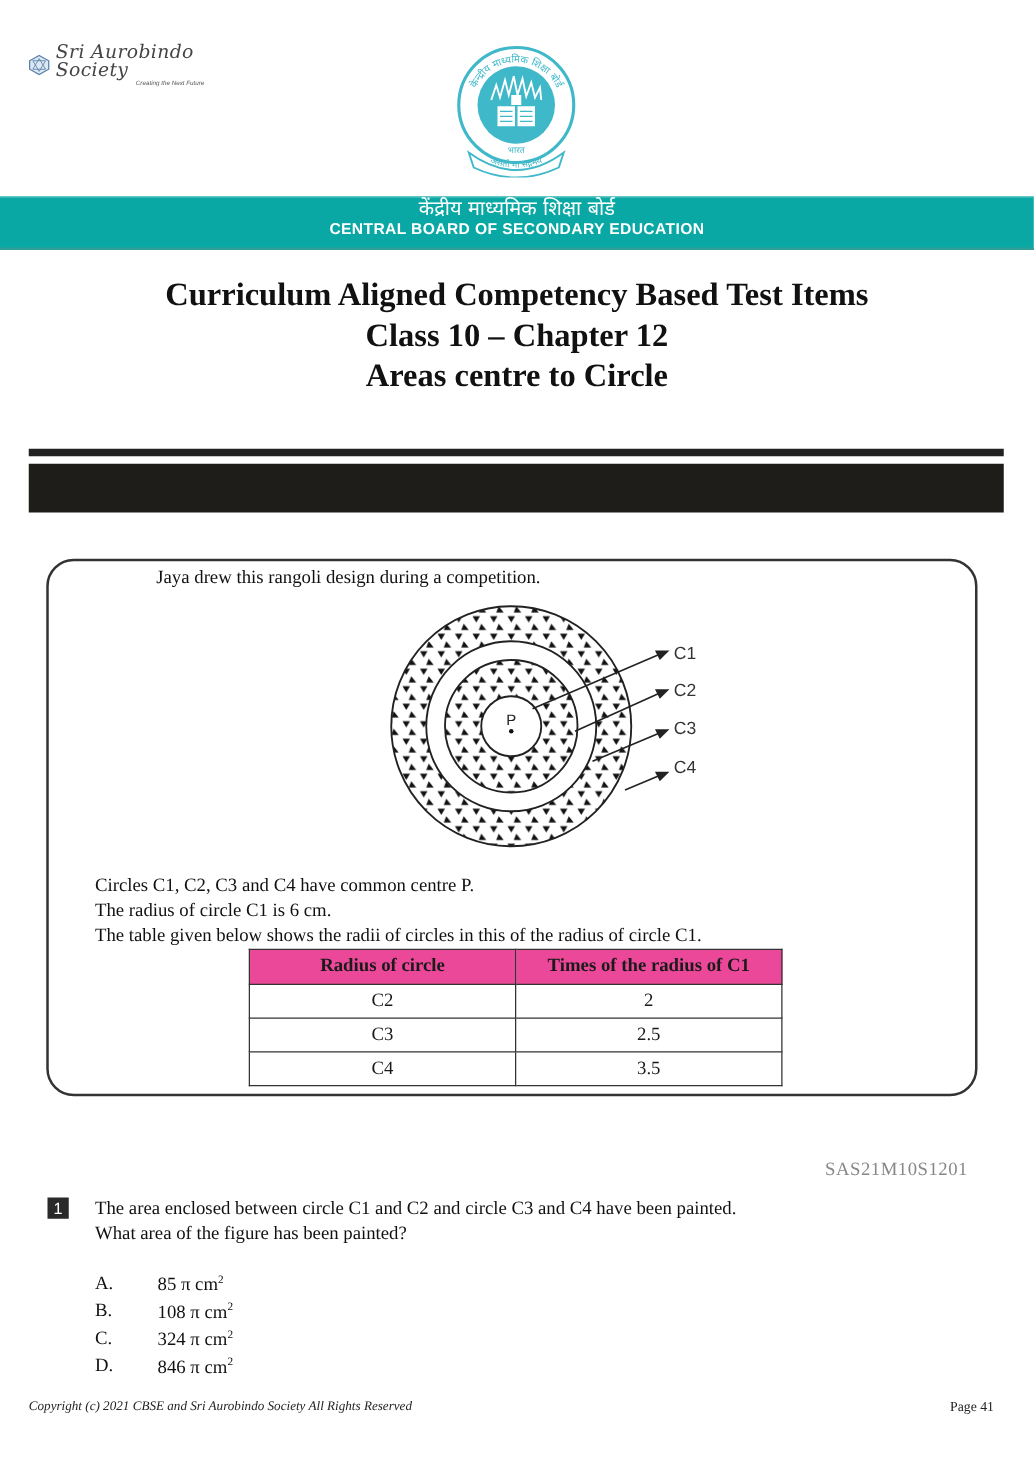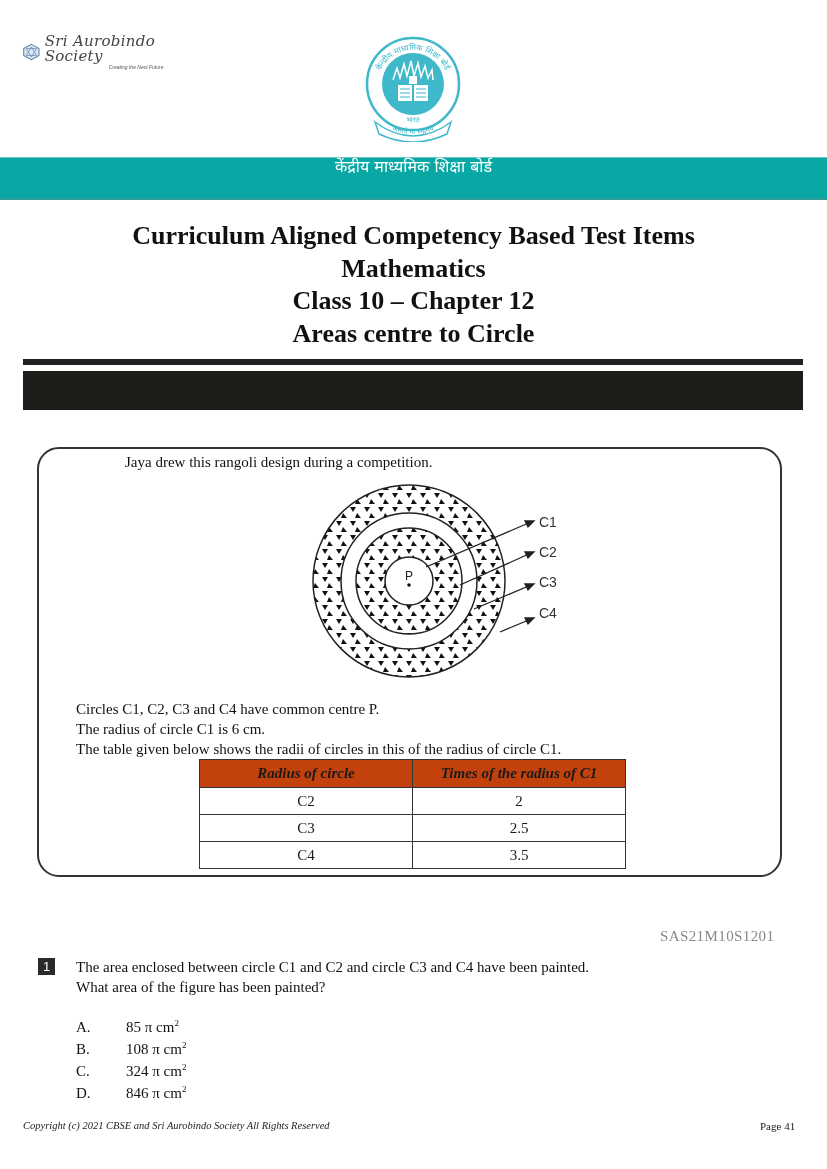--- a/index.html
+++ b/index.html
@@ -36,21 +36,21 @@
               border:2px solid #333; border-radius:22px; box-sizing:border-box; }
   .body-text { font-family:"Liberation Serif", serif; font-size:15px; color:#111; }
   .intro { left:77px; top:454px;margin-left:48px; }
   .figure { left:306px; top:477px; width:290px; height:210px; }
   .stmt { left:76px; line-height:20px; }
 
   
   .data-table { left:199px; top:759px; border-collapse:collapse;
                 font-family:"Liberation Serif", serif; font-size:15px; }
   .data-table th, .data-table td { border:1px solid #333; text-align:center; height:26px; padding:0; }
-  .data-table th { background:#c2410c; font-weight:bold; height:27px;font-style:italic; }
+  .data-table th { background:#ec4899; font-weight:bold; height:27px; }
   .col1 { width:212px; } .col2 { width:212px; }
 
   .item-code { left:660px; top:928px; font-family:"Liberation Serif", serif; font-size:15px; color:#888; letter-spacing:0.4px; }
 
   .qnum { left:38px; top:958px; width:17px; height:17px; background:#2a2a2a; color:#fff;
           font-family:"Liberation Sans", sans-serif; font-size:13px; text-align:center; line-height:17px; }
   .question { left:76px; top:957px; line-height:20px; }
 
   .options { left:76px; top:1016px; }
   .opt { display:flex; height:22px; align-items:center; }
@@ -95,25 +95,25 @@
   <line x1="53" y1="63" x2="63" y2="63" stroke="#3fb8c9" stroke-width="1"></line>
   <line x1="53" y1="67" x2="63" y2="67" stroke="#3fb8c9" stroke-width="1"></line>
   <rect x="46" y="46" width="8" height="8" fill="#fff"></rect>
   <text x="50" y="92" font-size="7" fill="#3fb8c9" text-anchor="middle" font-family="DejaVu Sans, sans-serif">भारत</text>
   <path d="M12 92 Q 50 120 88 92 L84 104 Q 50 120 16 104 Z" fill="#fff" stroke="#3fb8c9" stroke-width="1.5"></path>
   <text font-size="7" fill="#3fb8c9" font-family="DejaVu Sans, sans-serif"><textPath href="#arcBot" startOffset="50%" text-anchor="middle">असतो मा सद्गमय</textPath></text>
 </svg>
 
 <div class="abs banner">
   <div class="banner-hindi">केंद्रीय माध्यमिक शिक्षा बोर्ड</div>
+  <div class="banner-eng">CENTRAL BOARD OF SECONDARY EDUCATION</div>
 </div>
 
 <div class="abs titles">
   <div>Curriculum Aligned Competency Based Test Items</div>
-  <div>Mathematics</div>
   <div>Class 10 – Chapter 12</div>
   <div>Areas centre to Circle</div>
 </div>
 
 <div class="abs rule-thin"></div>
 <div class="abs rule-thick"></div>
 
 <div class="abs stim-box"></div>
 
 <div class="abs body-text intro">Jaya drew this rangoli design during a competition.</div>

